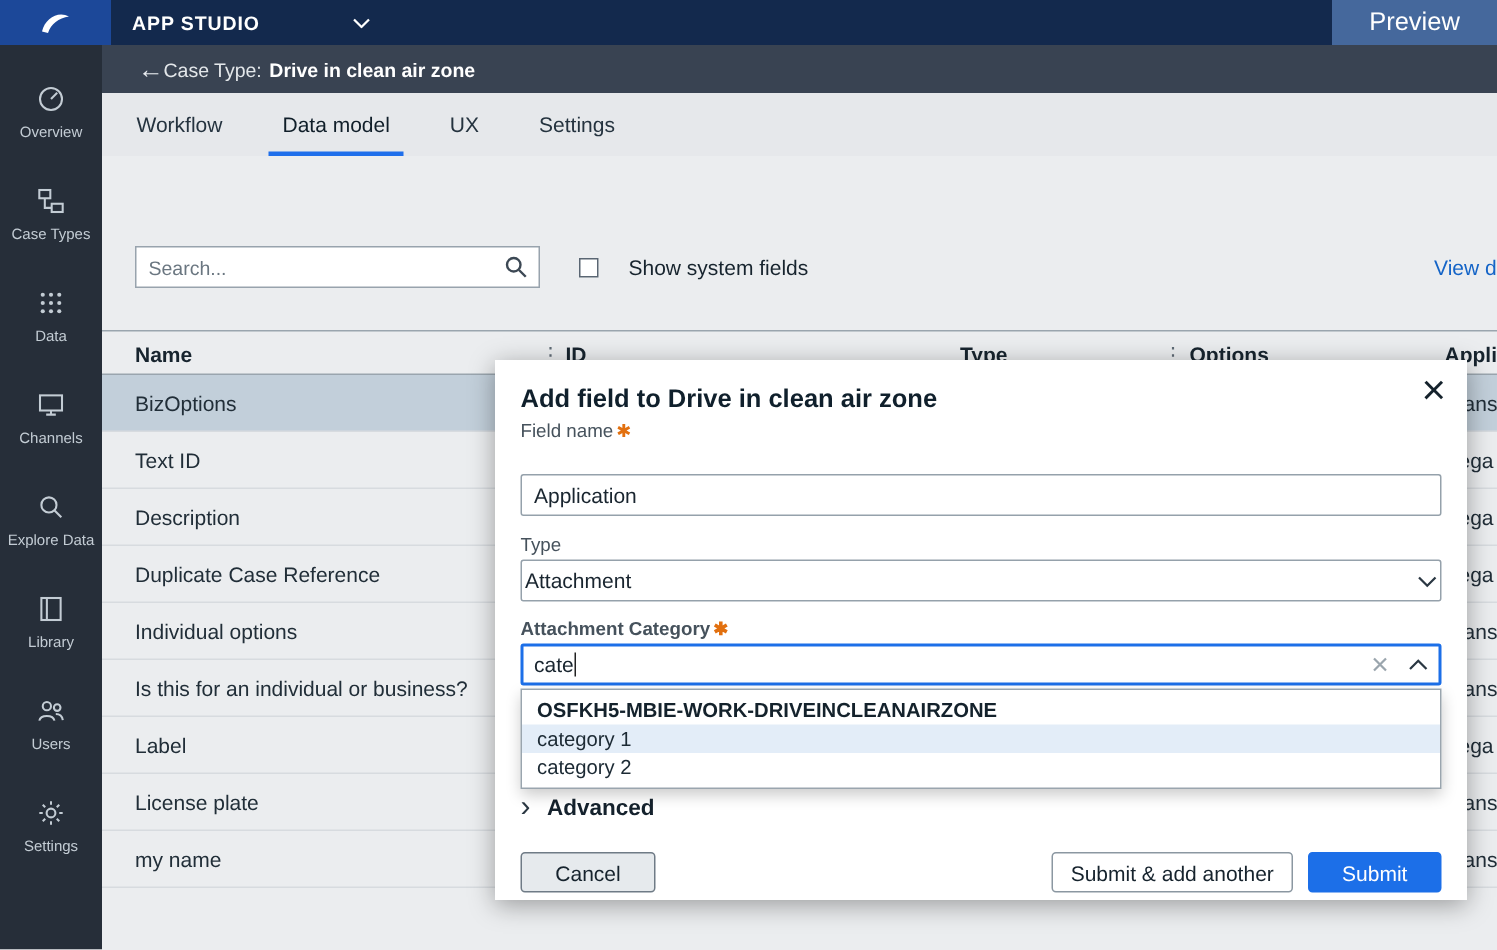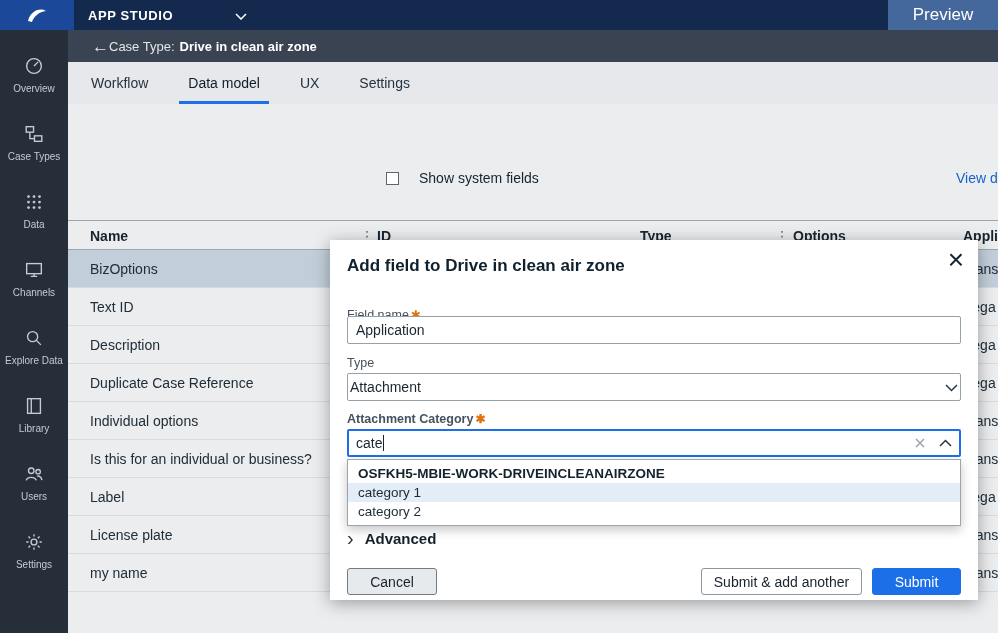--- a/index.html
+++ b/index.html
@@ -136,21 +136,21 @@
   .m-title {
     position: absolute; left: 17px; top: 16px; font-size: 17px; font-weight: bold; color: #10202c;
   }
   .m-close {
     position: absolute; right: 14px; top: 6px; font-size: 28px; font-weight: 300;
     color: #15222c; cursor: pointer; line-height: 1; background: none; border: none;
     font-family: "Liberation Sans", sans-serif;
   }
   .m-label { position: absolute; left: 17px; font-size: 12.5px; color: #46525c; }
   .req { color: #e2700f; margin-left: 2px; font-size: 12px; }
-  .lab-fieldname { top: 68px; text-decoration: underline; }
+  .lab-fieldname { top: 40px; }
   .lab-type { top: 116px; }
   .lab-attcat { top: 172px; font-weight: bold; }
 
   .m-input, .m-select, .m-combo {
     position: absolute; left: 17px; right: 17px; height: 28px;
     border: 1px solid #95a1ab; border-radius: 2px; background: #fff;
     display: flex; align-items: center; font-size: 14px; color: #19252f;
   }
   .m-input { top: 76px; padding: 0 8px; }
   .m-select { top: 133px; padding: 0 2px; cursor: pointer; }
@@ -287,20 +287,29 @@
 
 <div class="tabbar">
   <div class="tab">Workflow</div>
   <div class="tab active">Data model</div>
   <div class="tab">UX</div>
   <div class="tab">Settings</div>
 </div>
 
 <div class="content">
 
+  <div class="search-box">
+    <input type="text" placeholder="Search..." style="">
+    <span class="search-ico">
+      <svg width="16" height="16" viewBox="0 0 16 16" fill="none" stroke="#3c4854" stroke-width="1.6">
+        <circle cx="6.5" cy="6.5" r="4.5"></circle>
+          <path d="M10 10 L14.5 14.5"></path>
+      </svg>
+    </span>
+  </div>
 
   <div class="sysfields">
     <span class="cbx"></span>
     <span class="txt">Show system fields</span>
   </div>
 
   <span class="view-link">View data</span>
 
   <div class="thead">
     <span class="h-name">Name</span>

